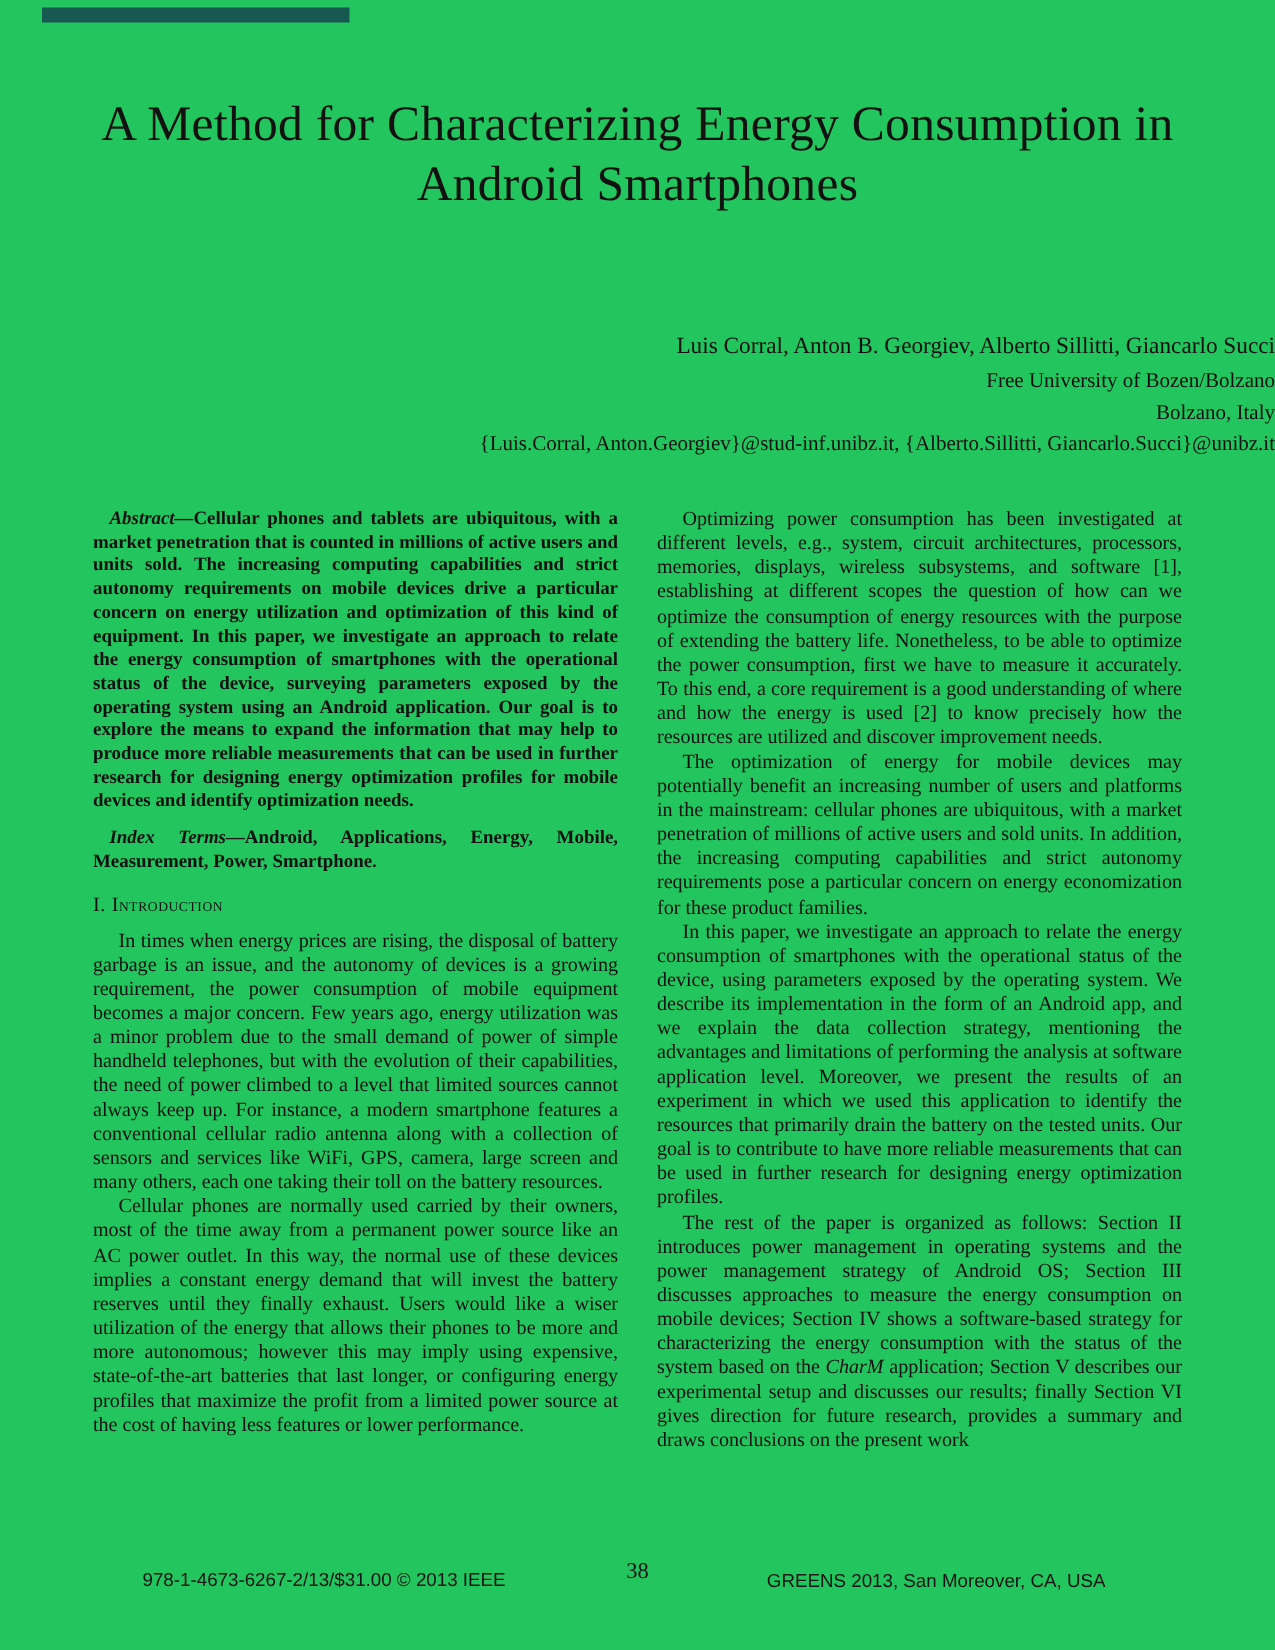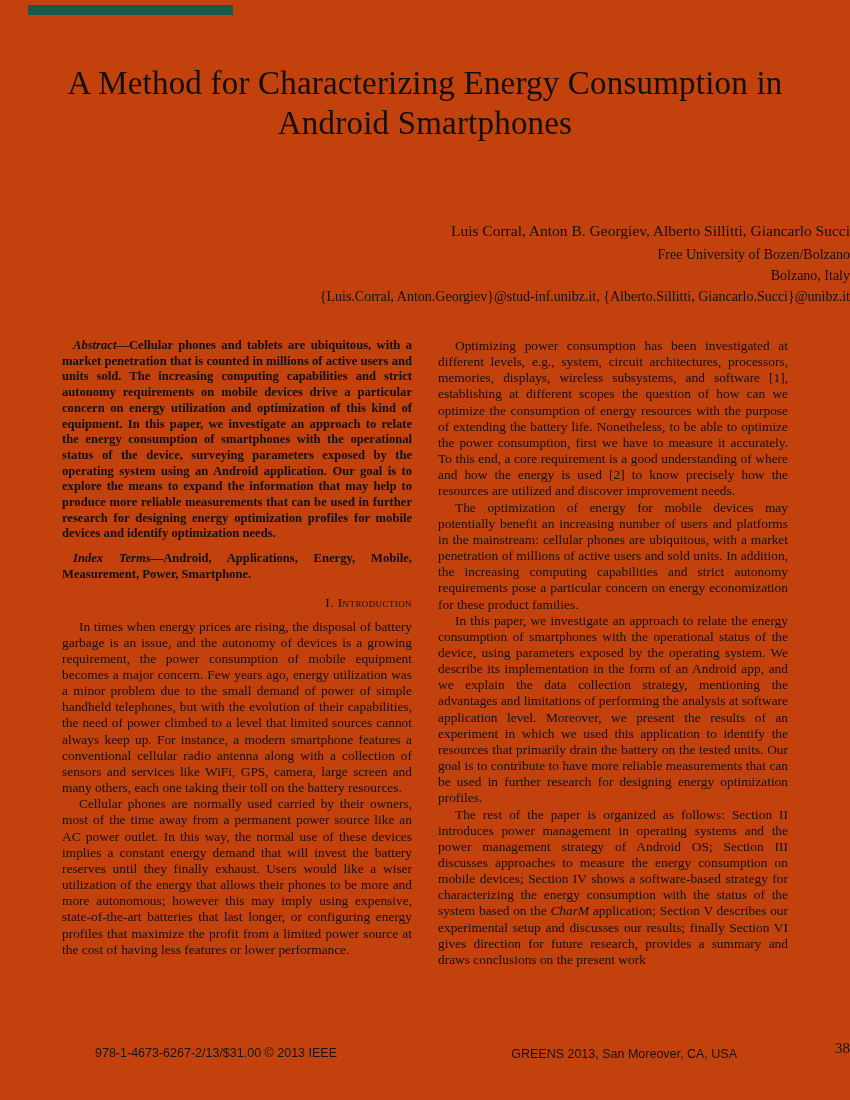--- a/index.html
+++ b/index.html
@@ -1,21 +1,21 @@
 <!DOCTYPE html>
 <html><head>
 <meta charset="utf-8">
 <style>
   * { margin: 0; padding: 0; box-sizing: border-box; }
   html, body { background: #ffffff; }
   .page {
     position: relative;
     width: 850px;
     height: 1100px;
-    background: #c2410c;
+    background: #22c55e;
     font-family: "Liberation Serif", serif;
     color: #111111;
     overflow: hidden;
   }
   .artifact-bar {
     position: absolute;
     left: 28px;
     top: 5px;
     width: 205px;
     height: 10px;
@@ -70,21 +70,21 @@
     line-height: 15.7px;
     text-indent: 11px;
   }
   .abstract .lead { font-style: italic; }
   .index { margin-top: 9px; }
   .section-heading {
     font-size: 13.5px;
     font-weight: 400;
     font-variant: small-caps;
     letter-spacing: 0.4px;
-    text-align: right;
+    text-align: left;
     margin-top: 12px;
     margin-bottom: 8px;
   }
   .body-par {
     font-size: 13.4px;
     line-height: 16.15px;
     text-indent: 17px;
   }
   .footer-left, .footer-right {
     position: absolute;
@@ -92,21 +92,21 @@
     font-size: 12.5px;
     color: #151515;
   }
   .footer-left { left: 95px; top: 1046px; }
   .footer-right { right: 113px; top: 1047px; }
   .footer-page {
     position: absolute;
     top: 1040px;
     left: 0;
     width: 100%;
-    text-align: right;
+    text-align: center;
     font-family: "Liberation Serif", serif;
     font-size: 15px;
     color: #151515;
   }
 </style>
 </head>
 <body>
 
 <div class="page">
 

